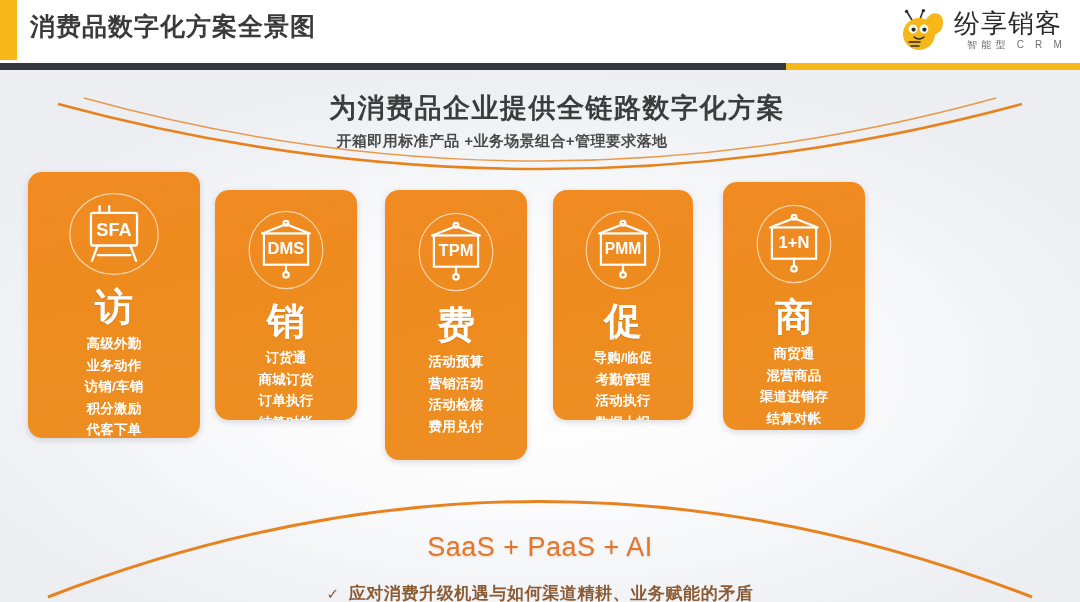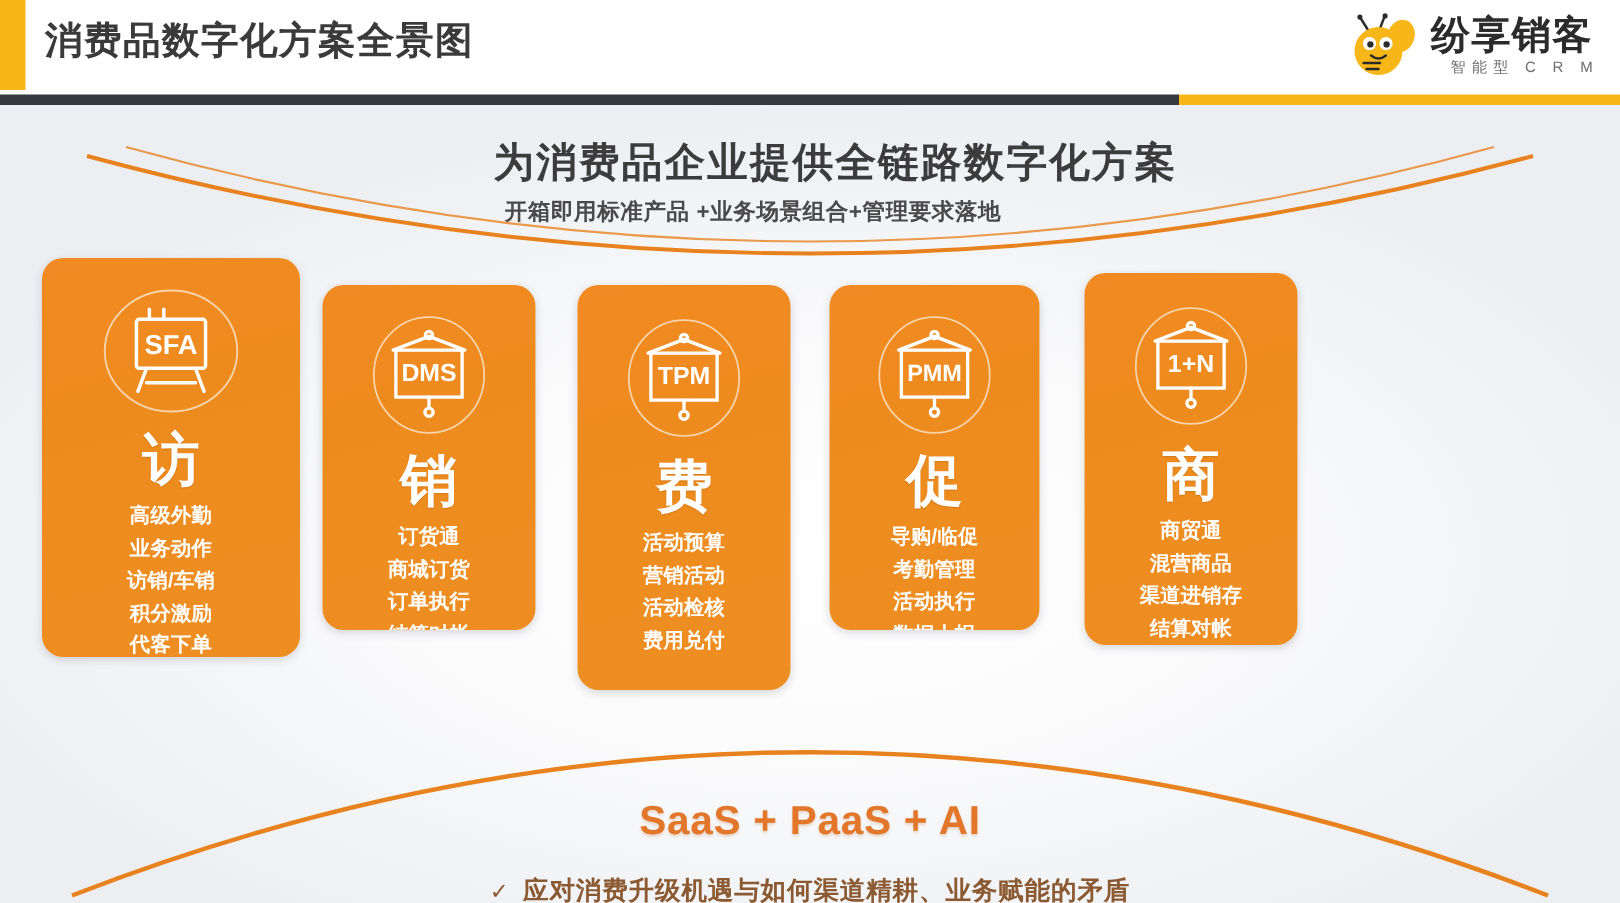--- a/index.html
+++ b/index.html
@@ -39,21 +39,21 @@
   }
 
   
   #logo {
     position: absolute; right: 18px; top: 3px;
     height: 56px; display: flex; align-items: center; gap: 8px;
   }
   #logo-mark { width: 48px; height: 48px; flex: none; }
   #logo-text { display: flex; flex-direction: column; align-items: flex-end; }
   #logo-name {
-    font-size: 26px; font-weight: 700; color: #2b2b2b;
+    font-size: 26px; font-weight: 400; color: #2b2b2b;
     letter-spacing: 1px; line-height: 1.05;
   }
   #logo-sub {
     font-size: 10px; color: #6e6e6e; letter-spacing: 4.2px;
     margin-top: 1px; margin-right: -4px;
   }
 
   
   #stage {
     position: absolute; left: 0; top: 70px; width: 1080px; height: 532px;
@@ -112,21 +112,21 @@
   .card-item {
     font-size: 13.5px; font-weight: 700; line-height: 1.45;
     color: #ffffff; letter-spacing: 0.2px;
     white-space: nowrap;
   }
 
   
   #platform-line {
     position: absolute; left: 0; top: 462px; width: 1080px;
     text-align: center;
-    font-size: 27px; font-weight: 700; color: #E2762A;
+    font-size: 27px; font-weight: 400; color: #E2762A;
     letter-spacing: 0.5px;
     text-shadow: 0 1px 2px rgba(190,120,60,0.28);
   }
 
   
   #bullets {
     position: absolute; left: 0; top: 512px; width: 1080px;
     display: flex; flex-direction: column; align-items: center; gap: 18px;
   }
   .bullet {

